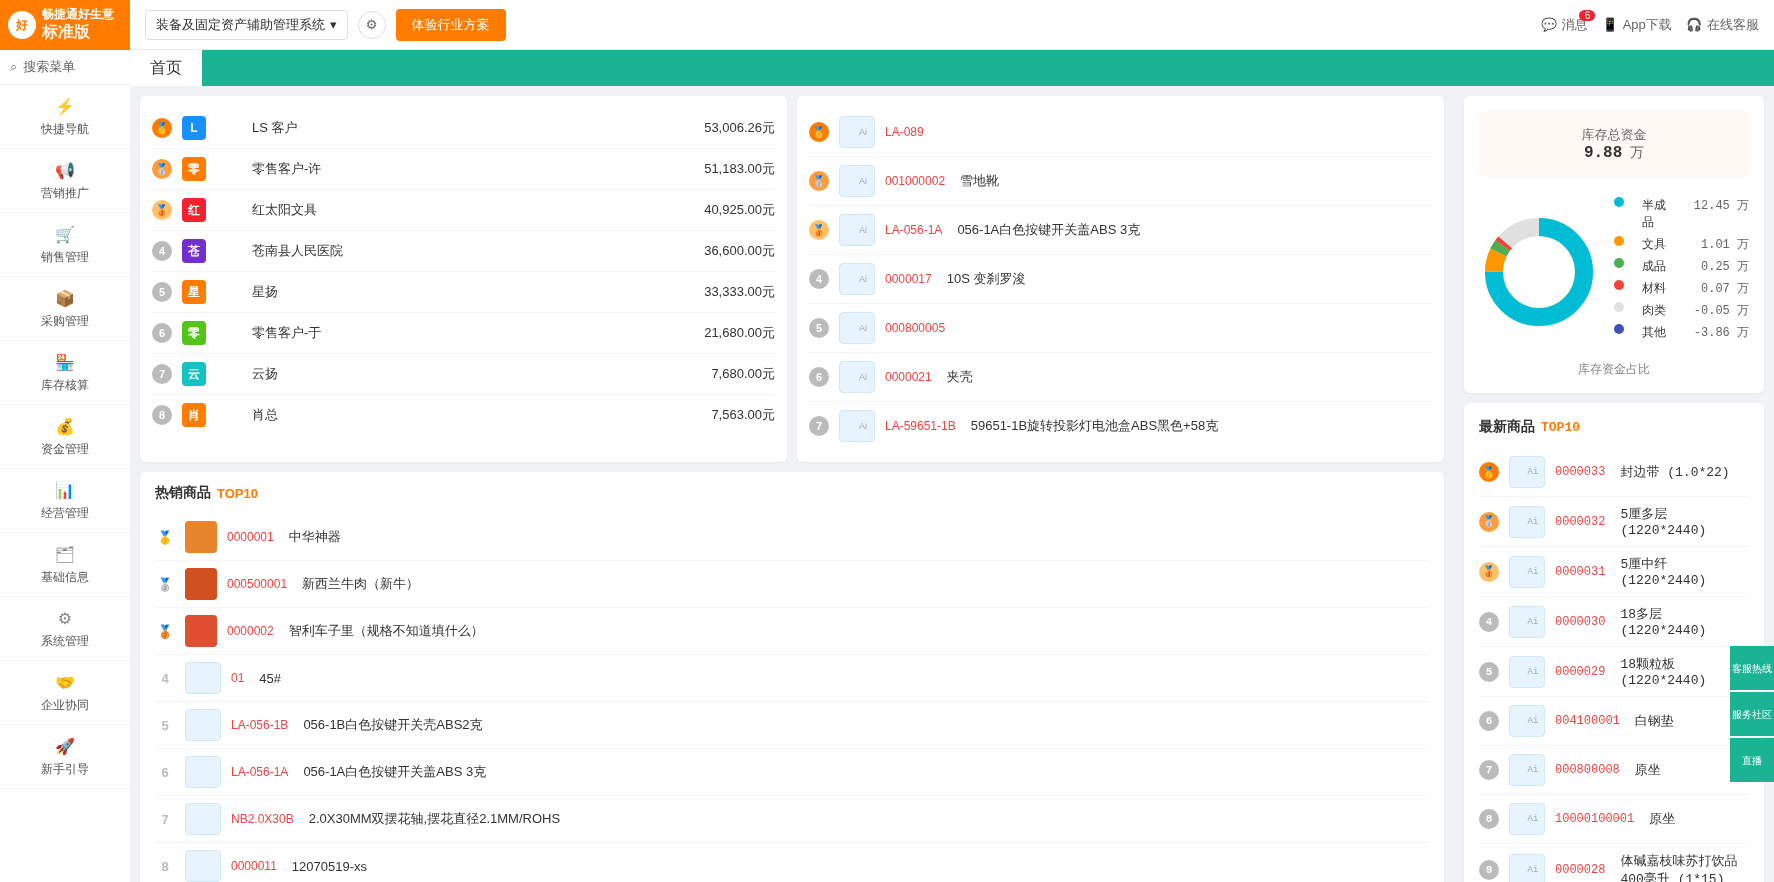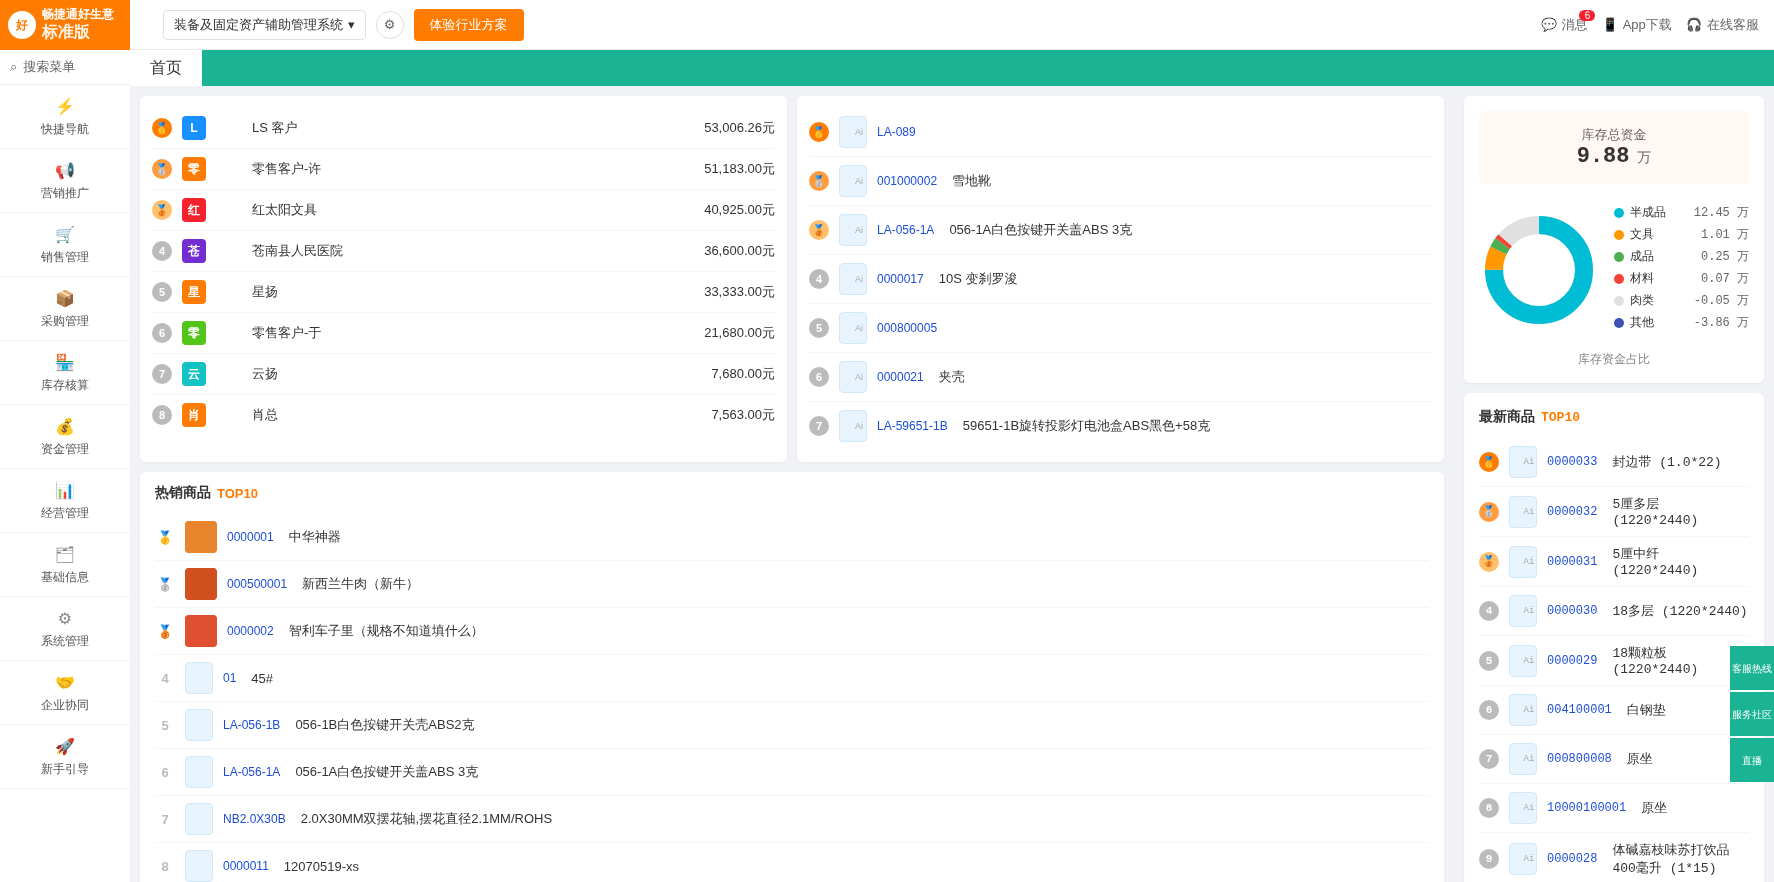--- a/index.html
+++ b/index.html
@@ -94,21 +94,20 @@
       display: flex;
       align-items: center;
       gap: 5px;
       background: #fff;
       border: 1px solid #e0e0e0;
       padding: 5px 10px;
       border-radius: 4px;
       cursor: pointer;
       color: #333;
       font-size: 13px;
-      margin-left: 18px;
     }
     .btn-try {
       background: #ff7c00;
       color: #fff;
       border: none;
       padding: 7px 16px;
       border-radius: 4px;
       cursor: pointer;
       font-size: 13px;
     }
@@ -260,34 +259,34 @@
       height: 32px;
       border-radius: 4px;
       background: #f0f0f0;
       display: flex;
       align-items: center;
       justify-content: center;
       flex-shrink: 0;
       overflow: hidden;
     }
     .product-img-placeholder {
-      width: 28px;
+      width: 36px;
       height: 32px;
       border-radius: 4px;
       background: #e8f4fd;
       border: 1px solid #d0e8f8;
       display: flex;
       align-items: center;
       justify-content: center;
       flex-shrink: 0;
       color: #aaa;
       font-size: 10px;
       padding-left: 12px;
     }
-    .product-code { color: #1d4ed8; font-size: 12px; margin-right: 5px; }
+    .product-code { color: #ef4444; font-size: 12px; margin-right: 5px; }
     .product-name { color: #333; font-size: 13px; flex: 1; }
 
     
     .section-title {
       font-size: 14px;
       font-weight: bold;
       color: #333;
       margin-bottom: 12px;
       display: flex;
       align-items: center;
@@ -300,40 +299,40 @@
 
     
     .inventory-total {
       text-align: center;
       padding: 15px;
       background: #fff8f3;
       border-radius: 6px;
       margin-bottom: 10px;
     }
     .inventory-total .label { font-size: 13px; color: #666; }
-    .inventory-total .value { font-size: 22px; font-weight: bold; color: #333; }
+    .inventory-total .value { font-size: 16px; font-weight: bold; color: #333; }
     .inventory-total .unit { font-size: 14px; color: #666; }
 
     
     .chart-container {
       display: flex;
       align-items: center;
       gap: 15px;
       padding: 10px 0;
     }
     .donut-chart {
       width: 120px;
       height: 120px;
       flex-shrink: 0;
     }
     .legend { flex: 1; }
     .legend-item {
       display: flex;
-      align-items: center;
-      gap: 6px;
+      align-items: flex-start;
+      gap: 18px;
       margin-bottom: 5px;
       font-size: 12px;
       color: #333;
     }
     .legend-dot {
       width: 10px;
       height: 10px;
       border-radius: 50%;
       flex-shrink: 0;
     }

